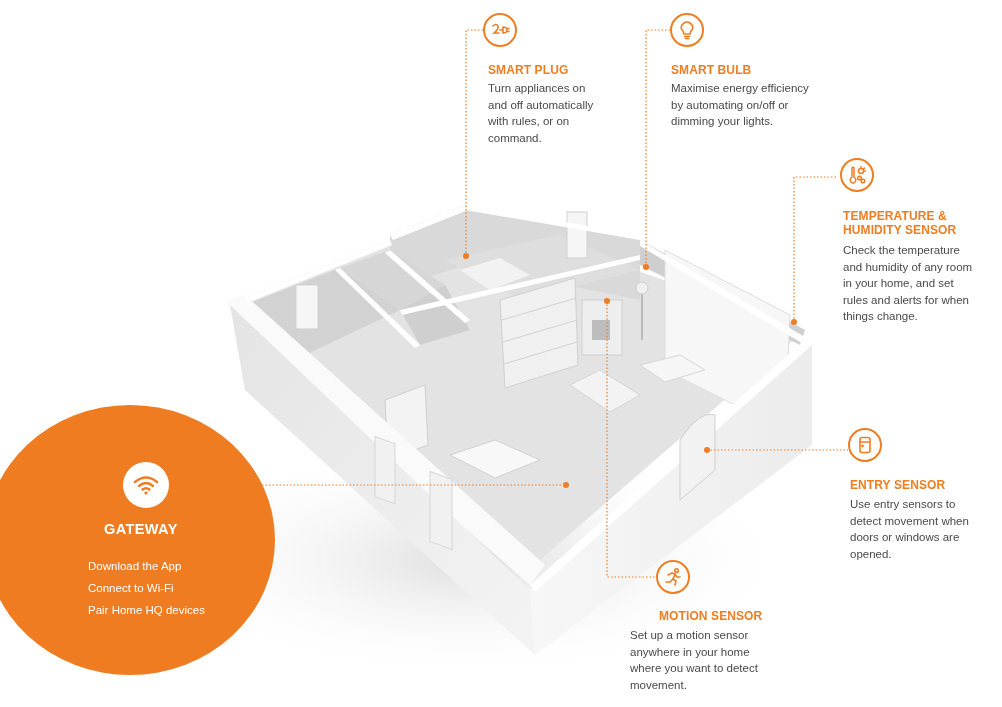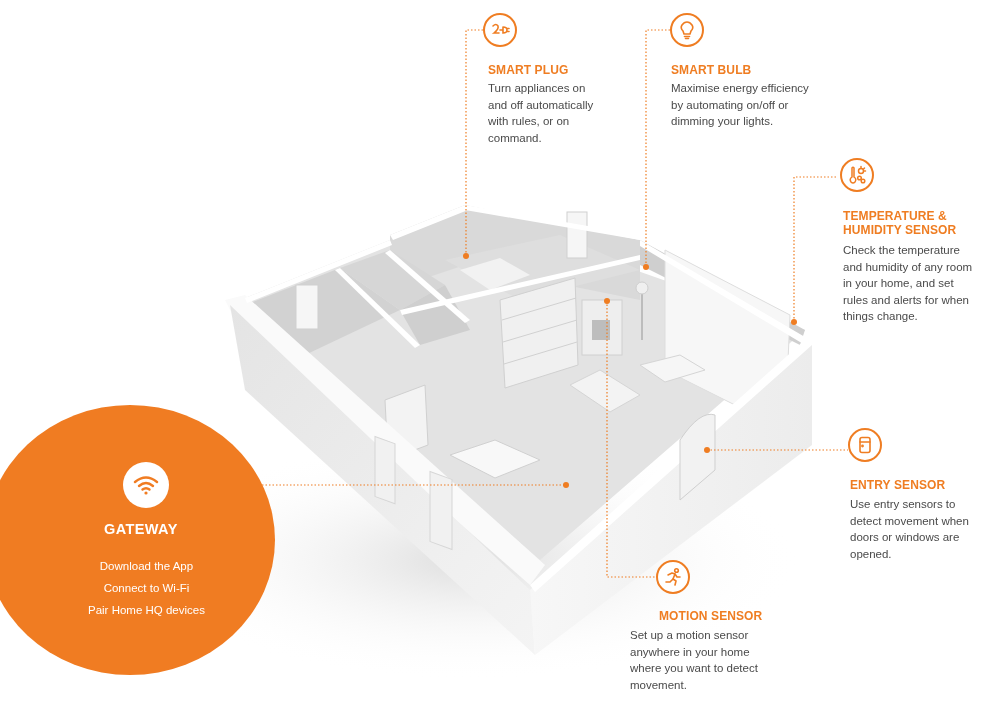--- a/index.html
+++ b/index.html
@@ -33,21 +33,21 @@
     border-radius:50%; background:#f07c22;
   }
   .gw-icon {
     position:absolute; left:123px; top:462px; width:46px; height:46px;
     border-radius:50%; background:#fff; display:flex; align-items:center; justify-content:center;
   }
   .gw-title {
     position:absolute; left:104px; top:521px; color:#fff; font-weight:bold; font-size:14.5px; letter-spacing:0.4px;
   }
   .gw-list { position:absolute; left:88px; top:555px; color:#fff; font-size:11.5px; }
-  .gw-list div { height:22px; line-height:22px; white-space:nowrap;text-align:center; }
+  .gw-list div { height:22px; line-height:22px; white-space:nowrap; }
 </style>
 </head>
 <body>
 
 <div class="stage">
 
   <svg class="house" viewBox="0 0 1002 707">
     <defs>
       <linearGradient id="wallL" x1="0" y1="0" x2="1" y2="1">
         <stop offset="0" stop-color="#e4e4e4"></stop>

